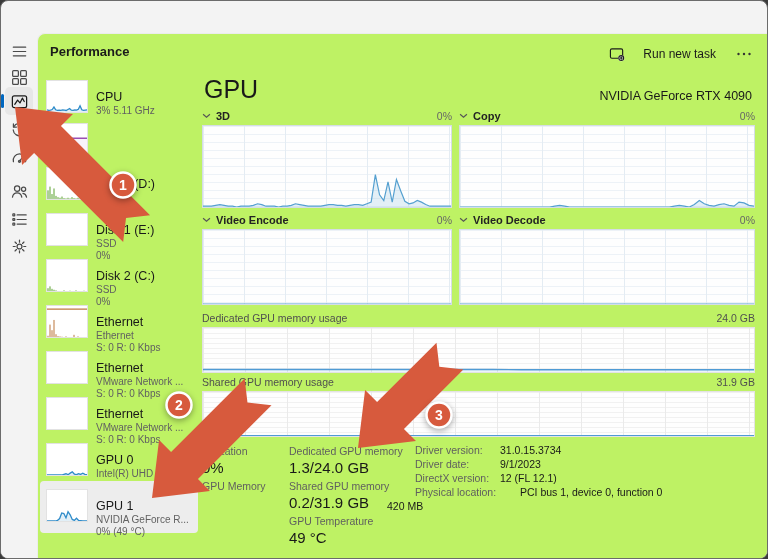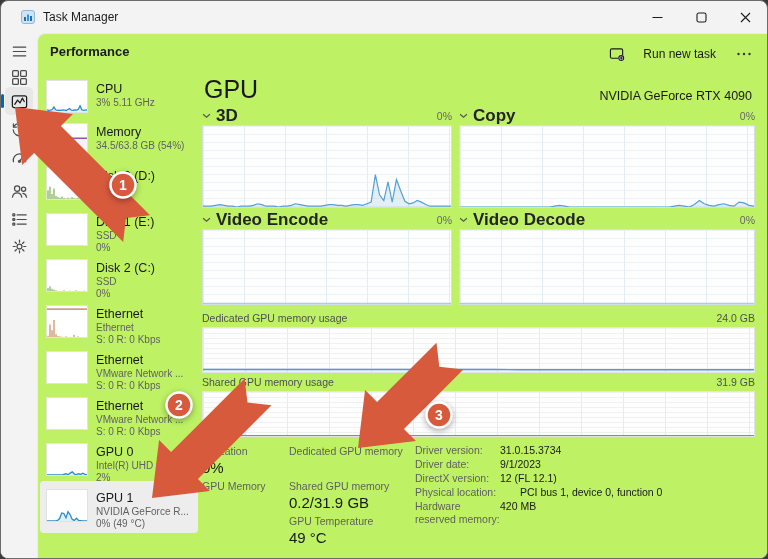--- a/index.html
+++ b/index.html
@@ -28,29 +28,29 @@
   .run-btn{position:absolute;right:42px;top:7px;height:26px;display:flex;align-items:center;
     gap:18px;padding:0 9px;border-radius:4px;font-size:12px;color:#1b1b1b;}
   .more-btn{position:absolute;right:10px;top:7px;width:26px;height:26px;display:flex;
     align-items:center;justify-content:center;border-radius:4px;}
   
   .side-item{position:absolute;left:8px;width:152px;height:44px;}
   .side-sel{position:absolute;left:2px;width:158px;height:52px;background:#ededed;border-radius:4px;}
   .thumb{position:absolute;left:0;top:2px;width:42px;height:33px;background:#fff;
     border:1px solid #e2e2e2;}
   .thumb svg{display:block;width:100%;height:100%;}
-  .side-text{position:absolute;left:50px;top:4px;width:104px;}
+  .side-text{position:absolute;left:50px;top:12px;width:104px;}
   .side-title{font-size:12.5px;color:#191919;line-height:15px;white-space:nowrap;}
   .side-sub{font-size:10px;color:#616161;line-height:11.5px;white-space:nowrap;overflow:hidden;}
   
   .gpu-title{position:absolute;left:166px;top:41px;font-size:25px;font-weight:400;color:#191919;}
   .gpu-name{position:absolute;right:15px;top:55px;font-size:12.5px;color:#191919;}
   .chart-block{position:absolute;}
   .chart-label-row{display:flex;align-items:center;height:15px;margin-bottom:2px;}
-  .chart-label{font-size:17px;font-weight:700;color:#232323;margin-left:5px;}
+  .chart-label{font-size:11px;font-weight:700;color:#232323;margin-left:5px;}
   .chart-val{margin-left:auto;font-size:10.5px;color:#666;}
   .chart{position:relative;width:100%;overflow:hidden;
     border:1px solid #d5dde5;
     background:
       repeating-linear-gradient(90deg,#e4ecf3 0 1px,transparent 1px 41px),
       repeating-linear-gradient(180deg,#edf2f7 0 1px,transparent 1px 8px),
       #fefefe;}
   .chart.mem{border:1px solid #e3e3e3;
     background:
       repeating-linear-gradient(90deg,#eaeaea 0 1px,transparent 1px 42px),
@@ -70,46 +70,20 @@
   
   #anno{position:absolute;left:0;top:0;z-index:50;pointer-events:none;}
   .badge-g{filter:drop-shadow(0 2px 3px rgba(0,0,0,0.35));}
   .badge-num{font-family:"Liberation Sans",sans-serif;font-weight:700;font-size:14px;}
 </style>
 </head>
 <body>
 
 <div id="window">
 
-  <div class="titlebar">
-    <svg class="app-icon" viewBox="0 0 14 14">
-      <rect x="0.5" y="0.5" width="13" height="13" rx="2.5" fill="#cde3f6" stroke="#8fb8dd" stroke-width="1"></rect>
-      <rect x="3" y="7" width="2" height="4" fill="#1c6fba"></rect>
-      <rect x="6" y="4.5" width="2" height="6.5" fill="#3f92d2"></rect>
-      <rect x="9" y="6" width="2" height="5" fill="#1c6fba"></rect>
-    </svg>
-    <span class="app-title">Task Manager</span>
-    <div class="win-btns">
-      <div class="win-btn">
-        <svg width="11" height="11" viewBox="0 0 11 11">
-            <path d="M0.5 5.5h10" stroke="#1b1b1b" stroke-width="1.1" fill="none"></path>
-          </svg>
-      </div>
-      <div class="win-btn">
-        <svg width="11" height="11" viewBox="0 0 11 11">
-            <rect x="1" y="1" width="9" height="9" rx="1.8" stroke="#1b1b1b" stroke-width="1.1" fill="none"></rect>
-          </svg>
-      </div>
-      <div class="win-btn">
-        <svg width="11" height="11" viewBox="0 0 11 11">
-            <path d="M1 1l9 9M10 1l-9 9" stroke="#1b1b1b" stroke-width="1.1" fill="none"></path>
-          </svg>
-      </div>
-    </div>
-  </div>
 
   <div class="rail" id="rail">
       <div class="rail-btn" style="top: 4px;">
         <svg width="19" height="19" viewBox="0 0 20 20" fill="none" stroke="#4a4a4a" stroke-width="1.3" stroke-linecap="round" stroke-linejoin="round">
           <path d="M3.5 5.5h13M3.5 10h13M3.5 14.5h13"></path>
         </svg>
       </div>
       <div class="rail-btn" style="top: 30px;">
         <svg width="19" height="19" viewBox="0 0 20 20" fill="none" stroke="#4a4a4a" stroke-width="1.3" stroke-linecap="round" stroke-linejoin="round">
           <rect x="2.8" y="2.8" width="6" height="6" rx="1"></rect>
@@ -197,24 +171,20 @@
             <div class="side-title">CPU</div>
             <div class="side-sub">3% 5.11 GHz</div>
           </div>
         </div>
         <div class="side-item" style="top: 87px;">
           <div class="thumb">
             <svg viewBox="0 0 100 100" preserveAspectRatio="none">
               <polygon points="0.0,46.0 9.1,46.0 18.2,46.0 27.3,46.0 36.4,46.0 45.5,46.0 54.5,46.0 63.6,46.0 72.7,46.0 81.8,46.0 90.9,46.0 100.0,46.0 100,100 0,100" fill="#9a4fb3" fill-opacity="0.07"></polygon>
               <polyline points="0.0,46.0 9.1,46.0 18.2,46.0 27.3,46.0 36.4,46.0 45.5,46.0 54.5,46.0 63.6,46.0 72.7,46.0 81.8,46.0 90.9,46.0 100.0,46.0" fill="none" stroke="#9a4fb3" stroke-width="1.3" vector-effect="non-scaling-stroke"></polyline>
             </svg>
-          </div>
-          <div class="side-text">
-            <div class="side-title">Memory</div>
-            <div class="side-sub">34.5/63.8 GB (54%)</div>
           </div>
         </div>
         <div class="side-item" style="top: 131px;">
           <div class="thumb">
             <svg viewBox="0 0 100 100" preserveAspectRatio="none">
               <rect x="1" width="3" y="72" height="28" fill="#5ea432" fill-opacity="0.85"></rect>
               <rect x="6" width="3" y="60" height="40" fill="#5ea432" fill-opacity="0.85"></rect>
               <rect x="11.000000000000002" width="3" y="84" height="16" fill="#5ea432" fill-opacity="0.85"></rect>
               <rect x="16" width="3" y="66" height="34" fill="#5ea432" fill-opacity="0.85"></rect>
               <rect x="21" width="3" y="90" height="10" fill="#5ea432" fill-opacity="0.85"></rect>
@@ -435,20 +405,21 @@
     <div id="stats">
         <div class="stat" style="left: 164px; top: 411px;">
           <div class="stat-label">Utilization</div>
           <div class="stat-value">0%</div>
         </div>
         <div class="stat" style="left: 164px; top: 446px;">
           <div class="stat-label">GPU Memory</div>
         </div>
         <div class="stat" style="left: 251px; top: 411px;">
           <div class="stat-label">Dedicated GPU memory</div>
+          <div class="stat-value">1.3/24.0 GB</div>
         </div>
         <div class="stat" style="left: 251px; top: 446px;">
           <div class="stat-label">Shared GPU memory</div>
           <div class="stat-value">0.2/31.9 GB</div>
         </div>
         <div class="stat" style="left: 251px; top: 481px;">
           <div class="stat-label">GPU Temperature</div>
           <div class="stat-value">49 °C</div>
         </div>
       </div>
@@ -463,21 +434,20 @@
         </div>
         <div class="drv-row" style="top: 438px;">
           <div class="drv-label">DirectX version:</div>
           <div class="drv-value">12 (FL 12.1)</div>
         </div>
         <div class="drv-row" style="top: 452px; gap: 20px;">
           <div class="drv-label">Physical location:</div>
           <div class="drv-value">PCI bus 1, device 0, function 0</div>
         </div>
         <div class="drv-row" style="top: 466px;">
-          <div class="drv-label">Hardware reserved memory:</div>
           <div class="drv-value">420 MB</div>
         </div>
       </div>
   </div>
 
   <svg id="anno" width="768" height="559">
       <polygon points="0,0 46,-36 46,-19 172,-19 157,0 172,19 46,19 46,36" fill="#d75a3d" transform="translate(14,106) rotate(45)"></polygon>
       <polygon points="0,0 46,-36 46,-19 150,-19 135,0 150,19 46,19 46,36" fill="#d75a3d" transform="translate(151,497) rotate(-45)"></polygon>
       <polygon points="0,0 46,-36 46,-19 130,-19 115,0 130,19 46,19 46,36" fill="#d75a3d" transform="translate(357,447) rotate(-45)"></polygon>
       <g class="badge-g">

